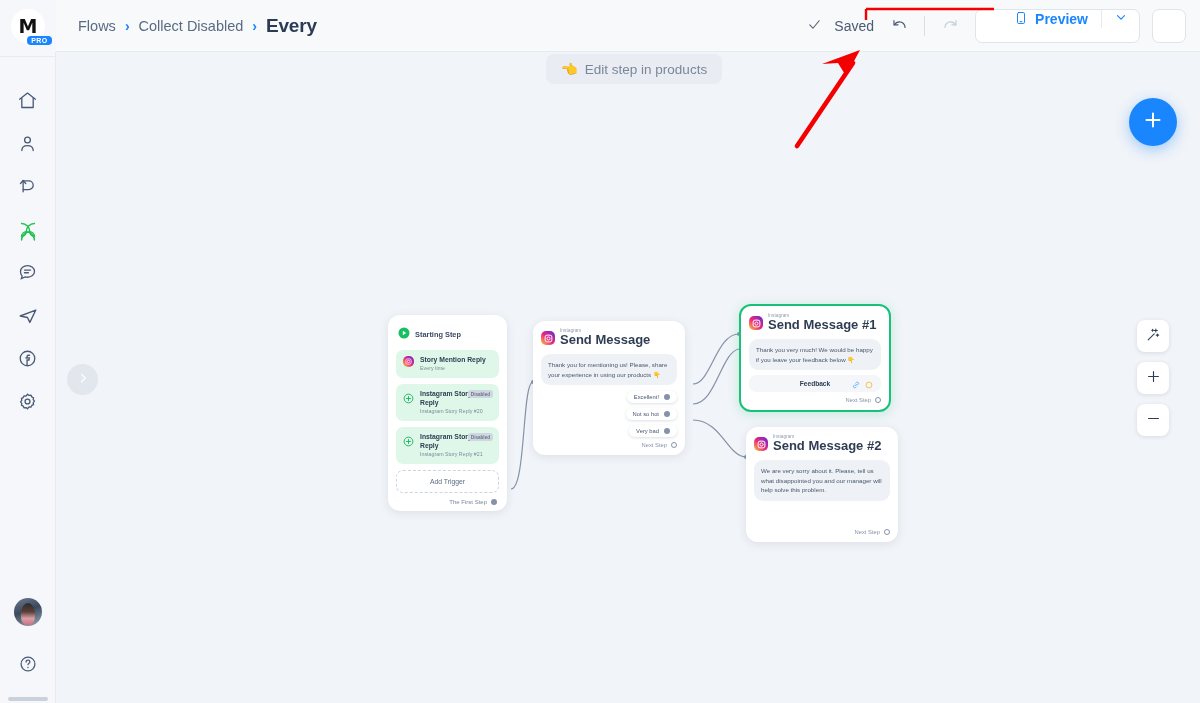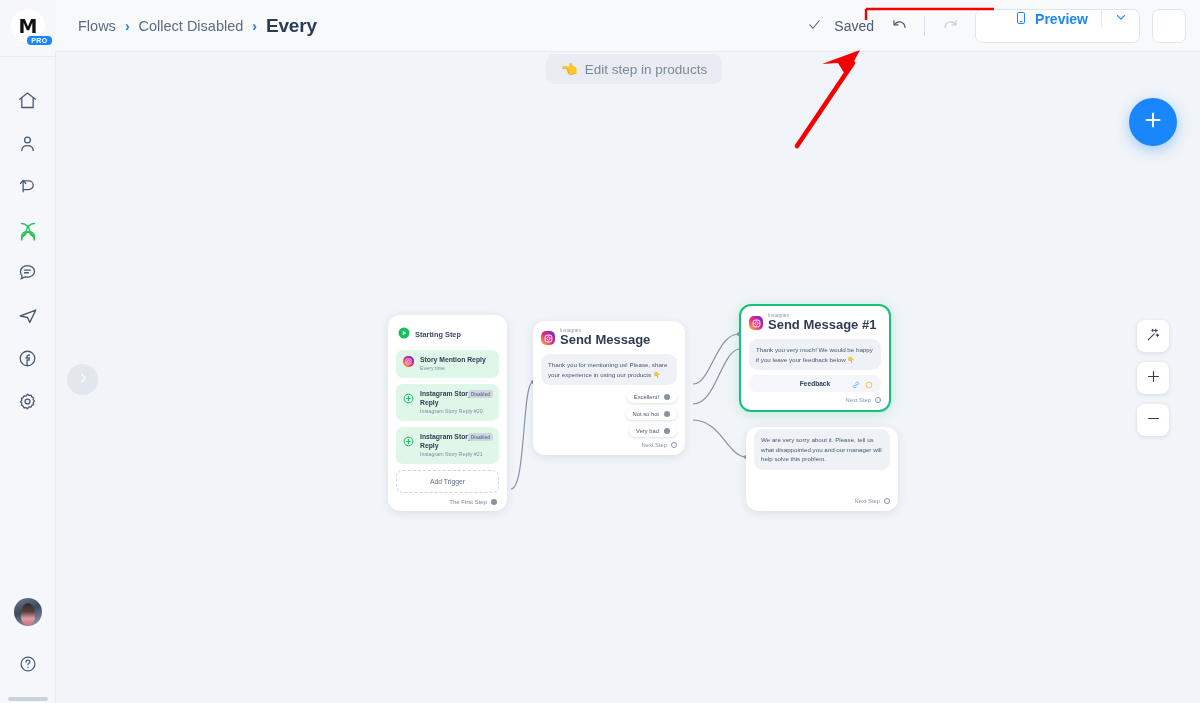--- a/index.html
+++ b/index.html
@@ -533,20 +533,32 @@
           </span>
         </span>
       </div>
       <div class="next-row">
         <span class="next-lbl">Next Step</span>
         <span class="port-ring"></span>
       </div>
     </div>
 
     <div class="node" id="node-m2">
+      <div class="msg-head">
+        <span class="ig-icon" style="width:14px;height:14px;flex:0 0 14px;">
+          <svg width="9" height="9" viewBox="0 0 24 24" fill="none" stroke="#fff" stroke-width="2.6">
+              <rect x="3" y="3" width="18" height="18" rx="5"></rect>
+              <circle cx="12" cy="12" r="4.2"></circle>
+            </svg>
+        </span>
+        <div>
+          <div class="msg-brand">Instagram</div>
+          <div class="msg-title">Send Message #2</div>
+        </div>
+      </div>
       <div class="bubble">We are very sorry about it. Please, tell us what disappointed you and our manager will help solve this problem.</div>
       <div class="next-row" style="padding-top:28px;">
         <span class="next-lbl">Next Step</span>
         <span class="port-ring"></span>
       </div>
     </div>
   </div>
 
   <svg class="annot">
     <g>

